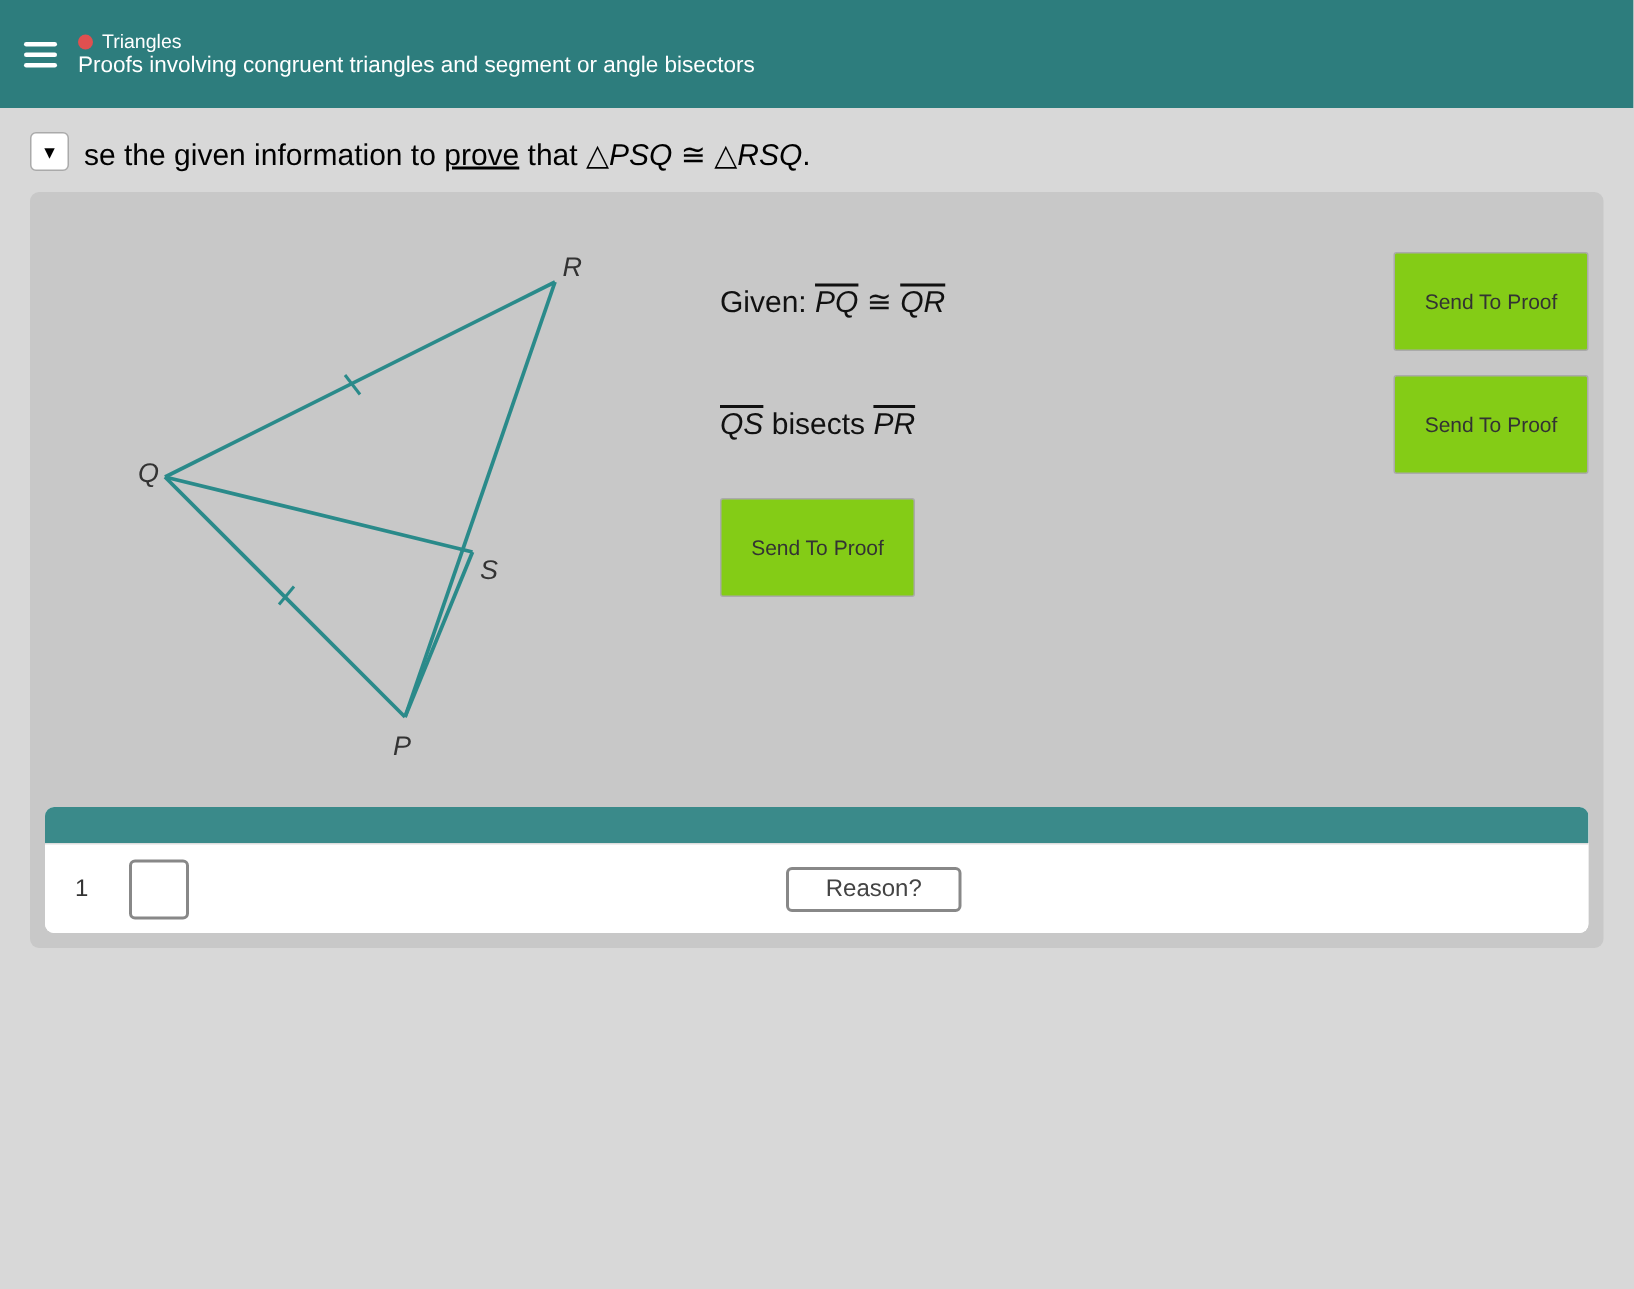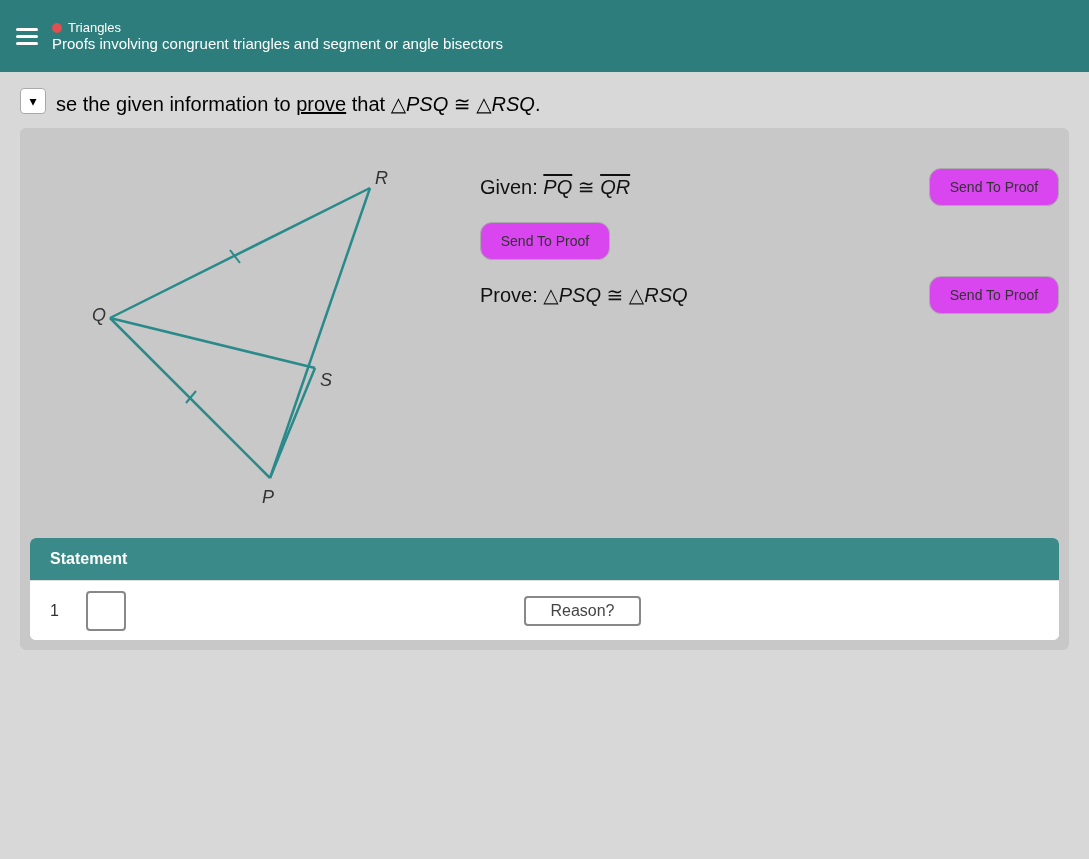--- a/index.html
+++ b/index.html
@@ -132,24 +132,24 @@
       gap: 16px;
     }
 
     .info-text {
       font-size: 20px;
       color: #111;
       flex: 1;
     }
 
     .send-proof-btn {
-      background: #d946ef;
+      background: #84cc16;
       border: 1px solid #aaa;
-      border-radius: 12px;
-      padding: 10px 18px;
+      border-radius: 2px;
+      padding: 24px 18px;
       font-size: 14px;
       color: #333;
       cursor: pointer;
       white-space: nowrap;
       min-width: 130px;
       text-align: center;
     }
 
     
     .overline {
@@ -282,36 +282,37 @@
           <div class="info-text">
             <span>Given: </span>
             <span class="overline math-italic">PQ</span>
             <span> ≅ </span>
             <span class="overline math-italic">QR</span>
           </div>
           <button class="send-proof-btn">Send To Proof</button>
         </div>
 
         <div class="info-row">
-          <button class="send-proof-btn">Send To Proof</button>
-        </div>
-
-        <div class="info-row">
           <div class="info-text">
-            <span>Prove: △<span class="math-italic">PSQ</span> ≅ △<span class="math-italic">RSQ</span></span>
+            <span class="overline math-italic">QS</span>
+            <span> bisects </span>
+            <span class="overline math-italic">PR</span>
           </div>
           <button class="send-proof-btn">Send To Proof</button>
         </div>
 
+        <div class="info-row">
+          <button class="send-proof-btn">Send To Proof</button>
+        </div>
+
       </div>
     </div>
 
     <div class="table-section">
       <div class="table-header">
-        <div class="table-header-cell">Statement</div>
       </div>
       <div class="table-row">
         <span class="row-number">1</span>
         <input type="text" class="statement-input" style="">
         <div class="reason-cell">
           <button class="reason-btn">Reason?</button>
         </div>
       </div>
     </div>
 

